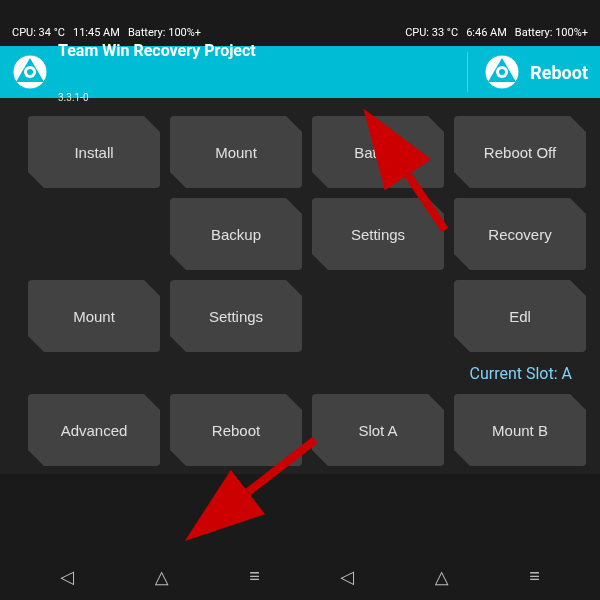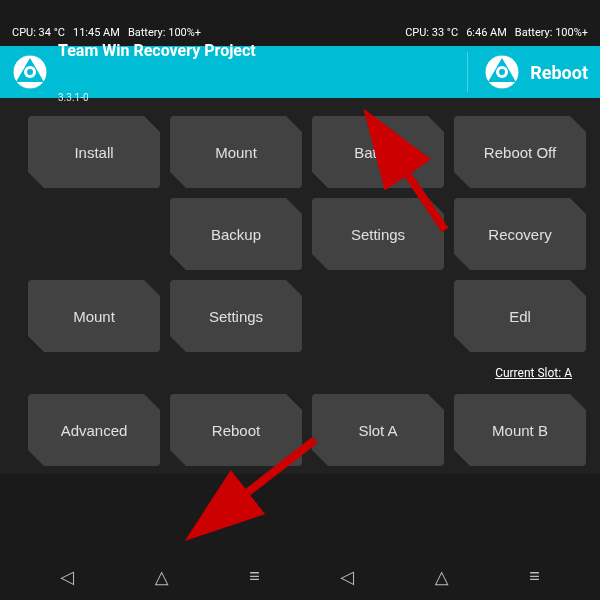--- a/index.html
+++ b/index.html
@@ -120,23 +120,22 @@
 
     
     .slot-info-row {
       display: flex;
       align-items: center;
       justify-content: flex-end;
       padding-right: 14px;
       height: 22px;
     }
     .slot-info-text {
-      color: #ffffff;
-      font-size: 12px;
-      text-decoration: underline;
+      color: #7dd3fc;
+      font-size: 16px;
     }
 
     
     .arrow-overlay {
       position: absolute;
       top: 0; left: 0;
       width: 600px;
       height: 600px;
       pointer-events: none;
       z-index: 10;

